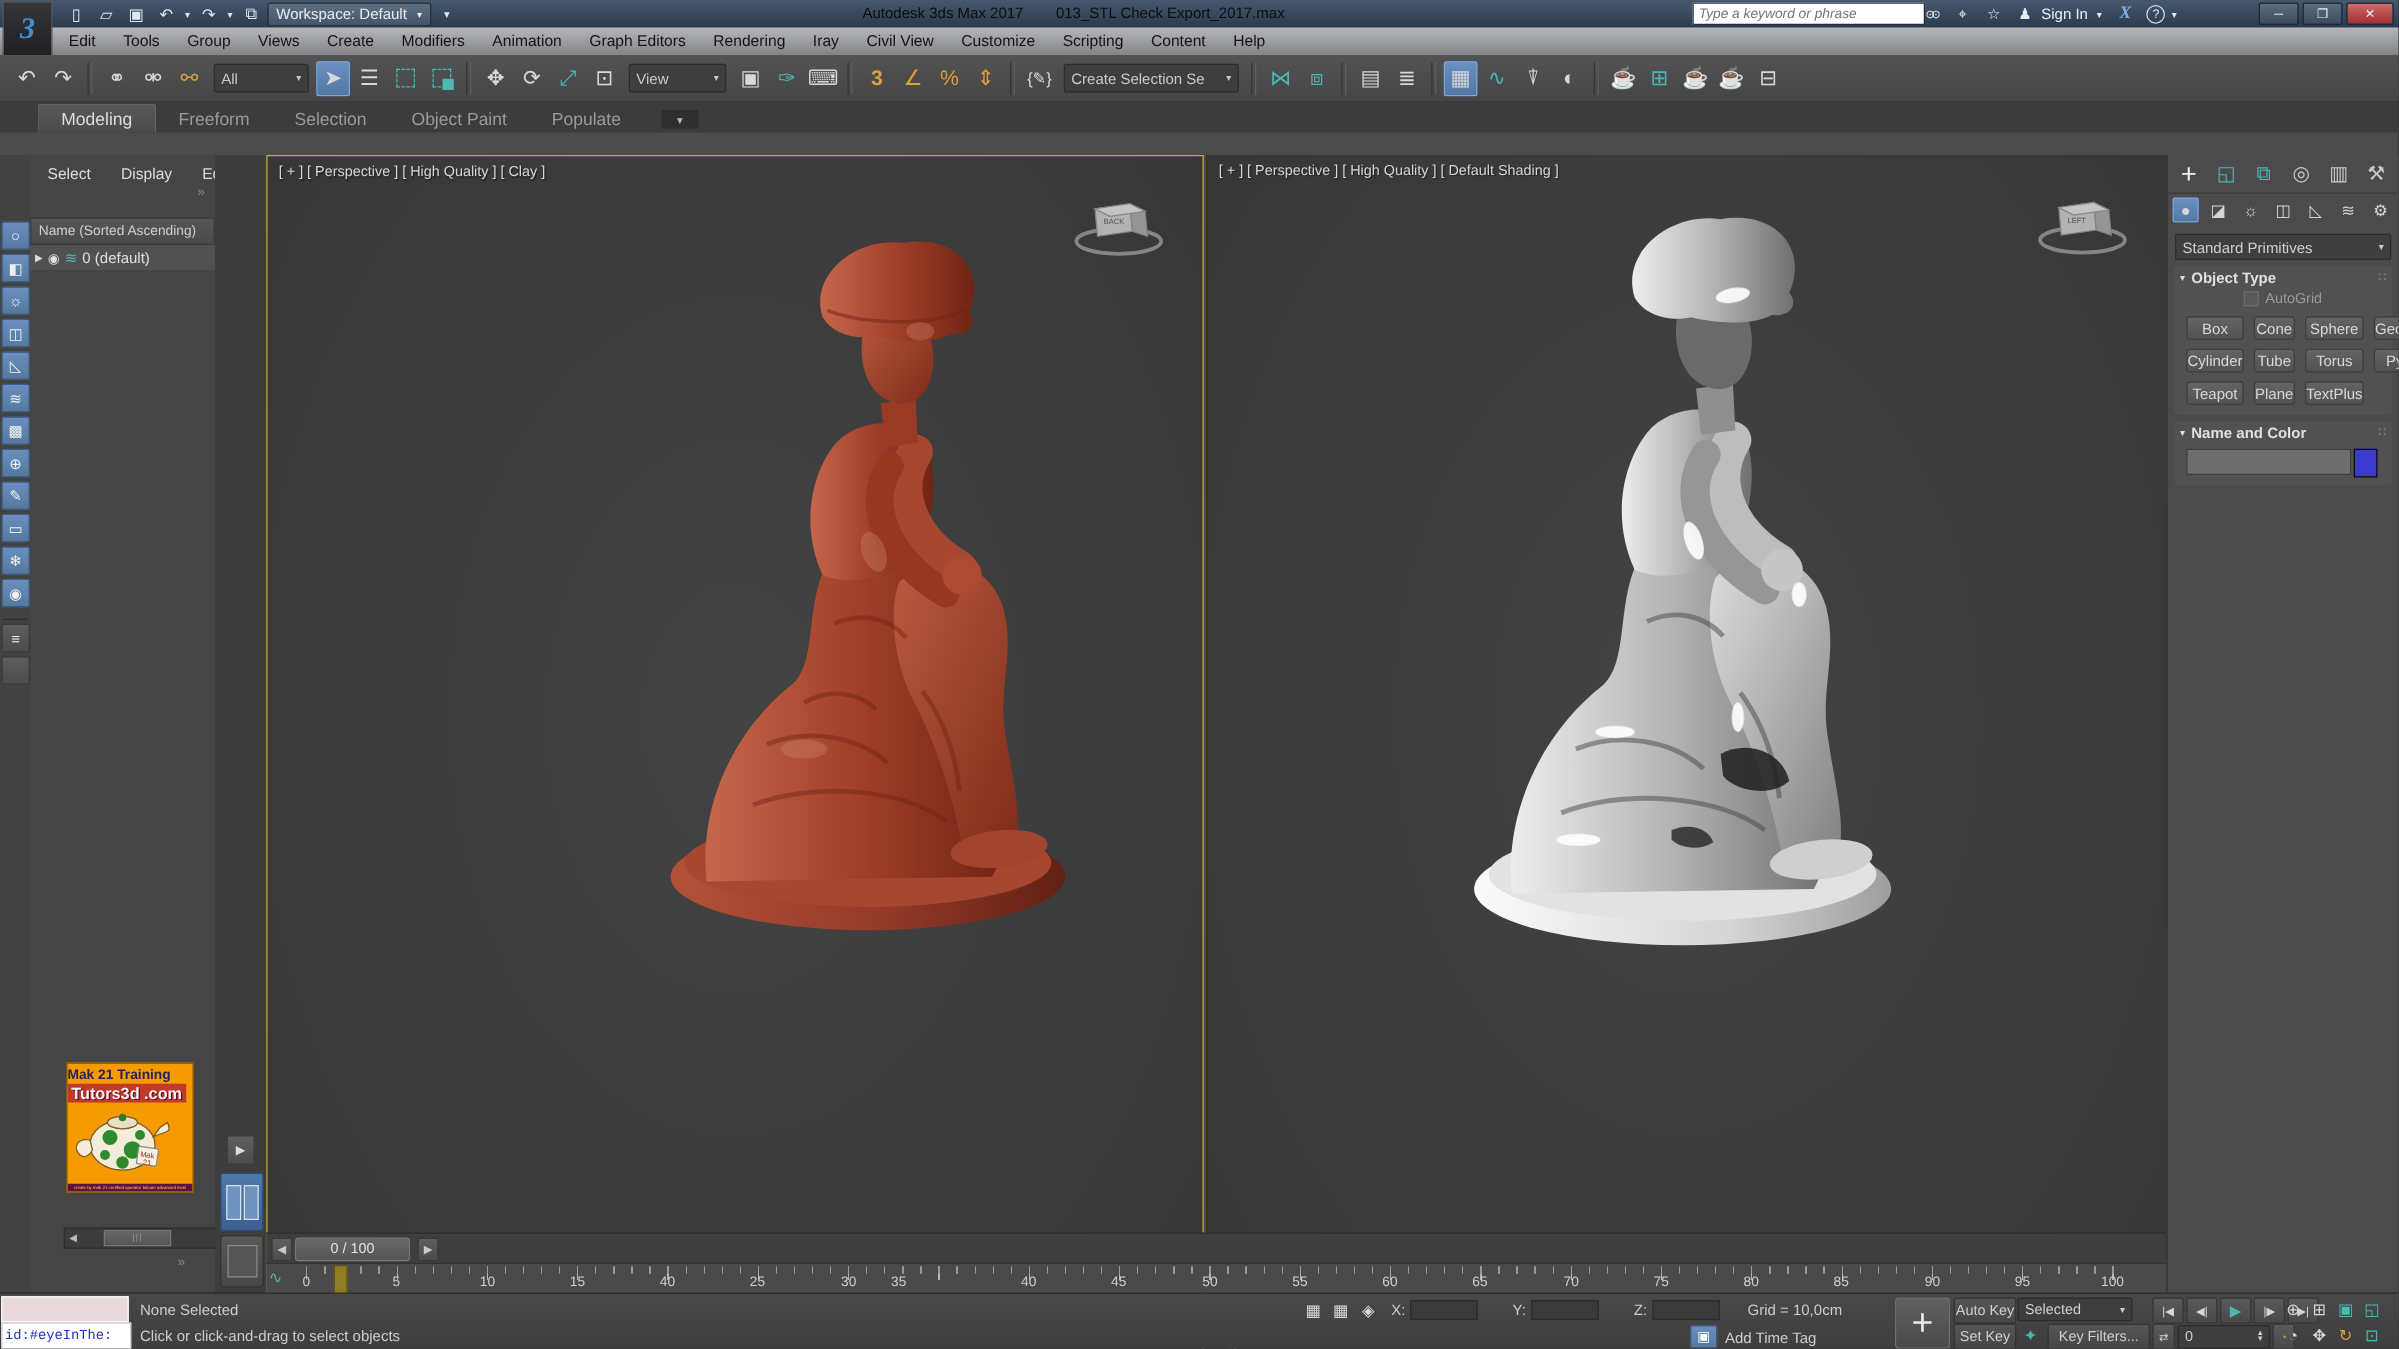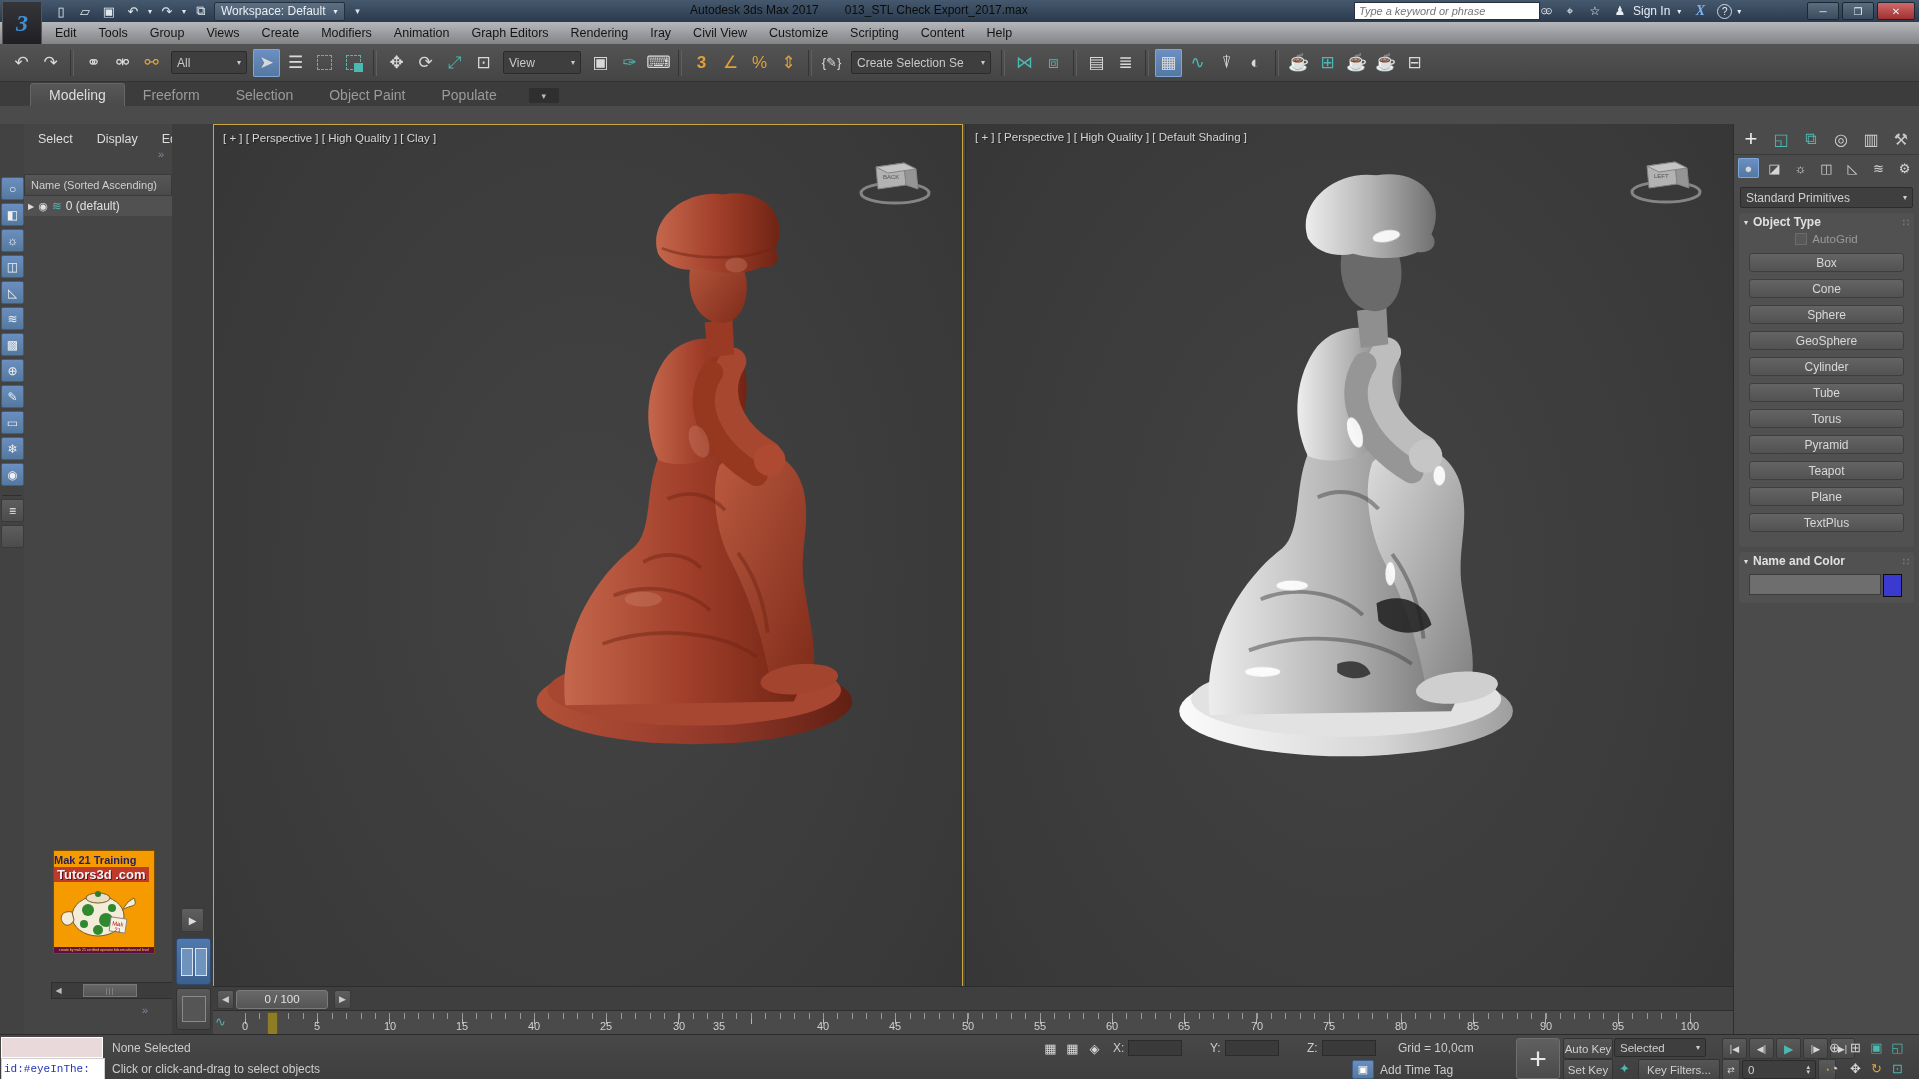--- a/index.html
+++ b/index.html
@@ -108,21 +108,21 @@
   .cpcats{display:flex;align-items:center;height:26px;padding:0 4px;gap:5px}
   .cpcat{width:22px;height:20px;display:flex;align-items:center;justify-content:center;color:#d5d5d5;font-size:13px;border-radius:2px}
   .cpcat.active{background:linear-gradient(#6b90c4,#53779f);box-shadow:inset 0 0 0 1px #7ea6d8}
   .cpdd{margin:6px 6px 4px 6px;height:19px;background:#3f3f3f;border:1px solid #2c2c2c;border-radius:2px;
     display:flex;align-items:center;justify-content:space-between;padding:0 5px;color:#cfcfcf;font-size:12px}
   .rollout{margin:5px 5px 0 5px;background:#515151;border-radius:4px;padding-bottom:8px}
   .rollhdr{display:flex;align-items:center;height:18px;padding:0 5px;color:#e0e0e0;font-weight:bold;font-size:12px;gap:5px}
   .rollhdr .grip{margin-left:auto;color:#7a7a7a;font-size:10px}
   .agline{display:flex;align-items:center;gap:5px;justify-content:center;color:#9a9a9a;font-size:11.5px;height:16px}
   .agbox{width:10px;height:10px;background:#585858;border:1px solid #6c6c6c}
-  .ogrid{display:grid;grid-template-columns:1fr;gap:7px 8px;padding:6px 10px 0 10px}
+  .ogrid{display:grid;grid-template-columns:1fr 1fr 1fr 1fr;gap:7px 8px;padding:6px 10px 0 10px}
   .obtn{height:17px;background:linear-gradient(#646464,#525252);border:1px solid #3e3e3e;border-radius:3px;
     color:#d8d8d8;font-size:12px;display:flex;align-items:center;justify-content:center}
   .ncfield{margin:4px 8px 0 10px;height:19px;background:#6e6e6e;border:1px solid #3c3c3c;display:flex}
   .swatch{position:absolute;right:12px;width:17px;height:21px;background:#3a3ad0;border:1px solid #0c0c0c}
 
   
   .timeslider{position:absolute;left:213px;top:986px;width:1520px;height:24px;background:#3f3f3f;border-top:1px solid #2c2c2c;display:flex;align-items:center}
   .tsarrow{width:15px;height:17px;margin-left:4px;background:linear-gradient(#5e5e5e,#4b4b4b);border:1px solid #393939;
     border-radius:2px;color:#ccc;font-size:9px;display:flex;align-items:center;justify-content:center}
   .tshandle{width:90px;height:17px;background:linear-gradient(#686868,#555);border:1px solid #7a7a7a;border-radius:3px;

